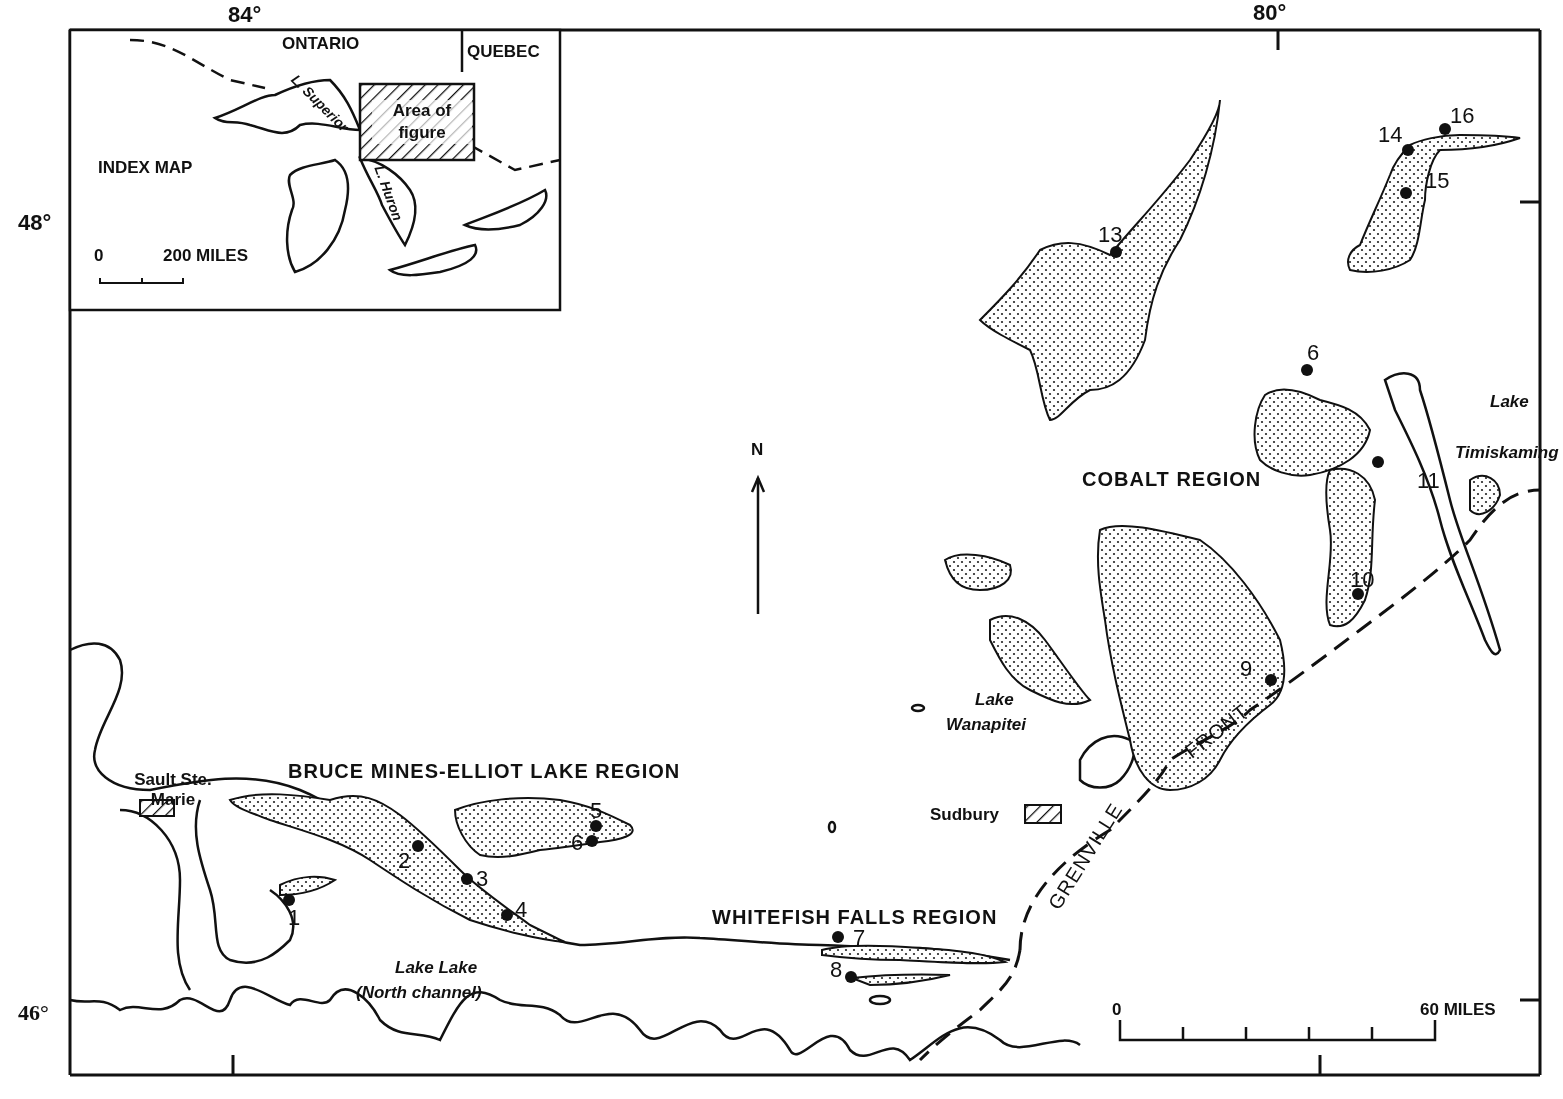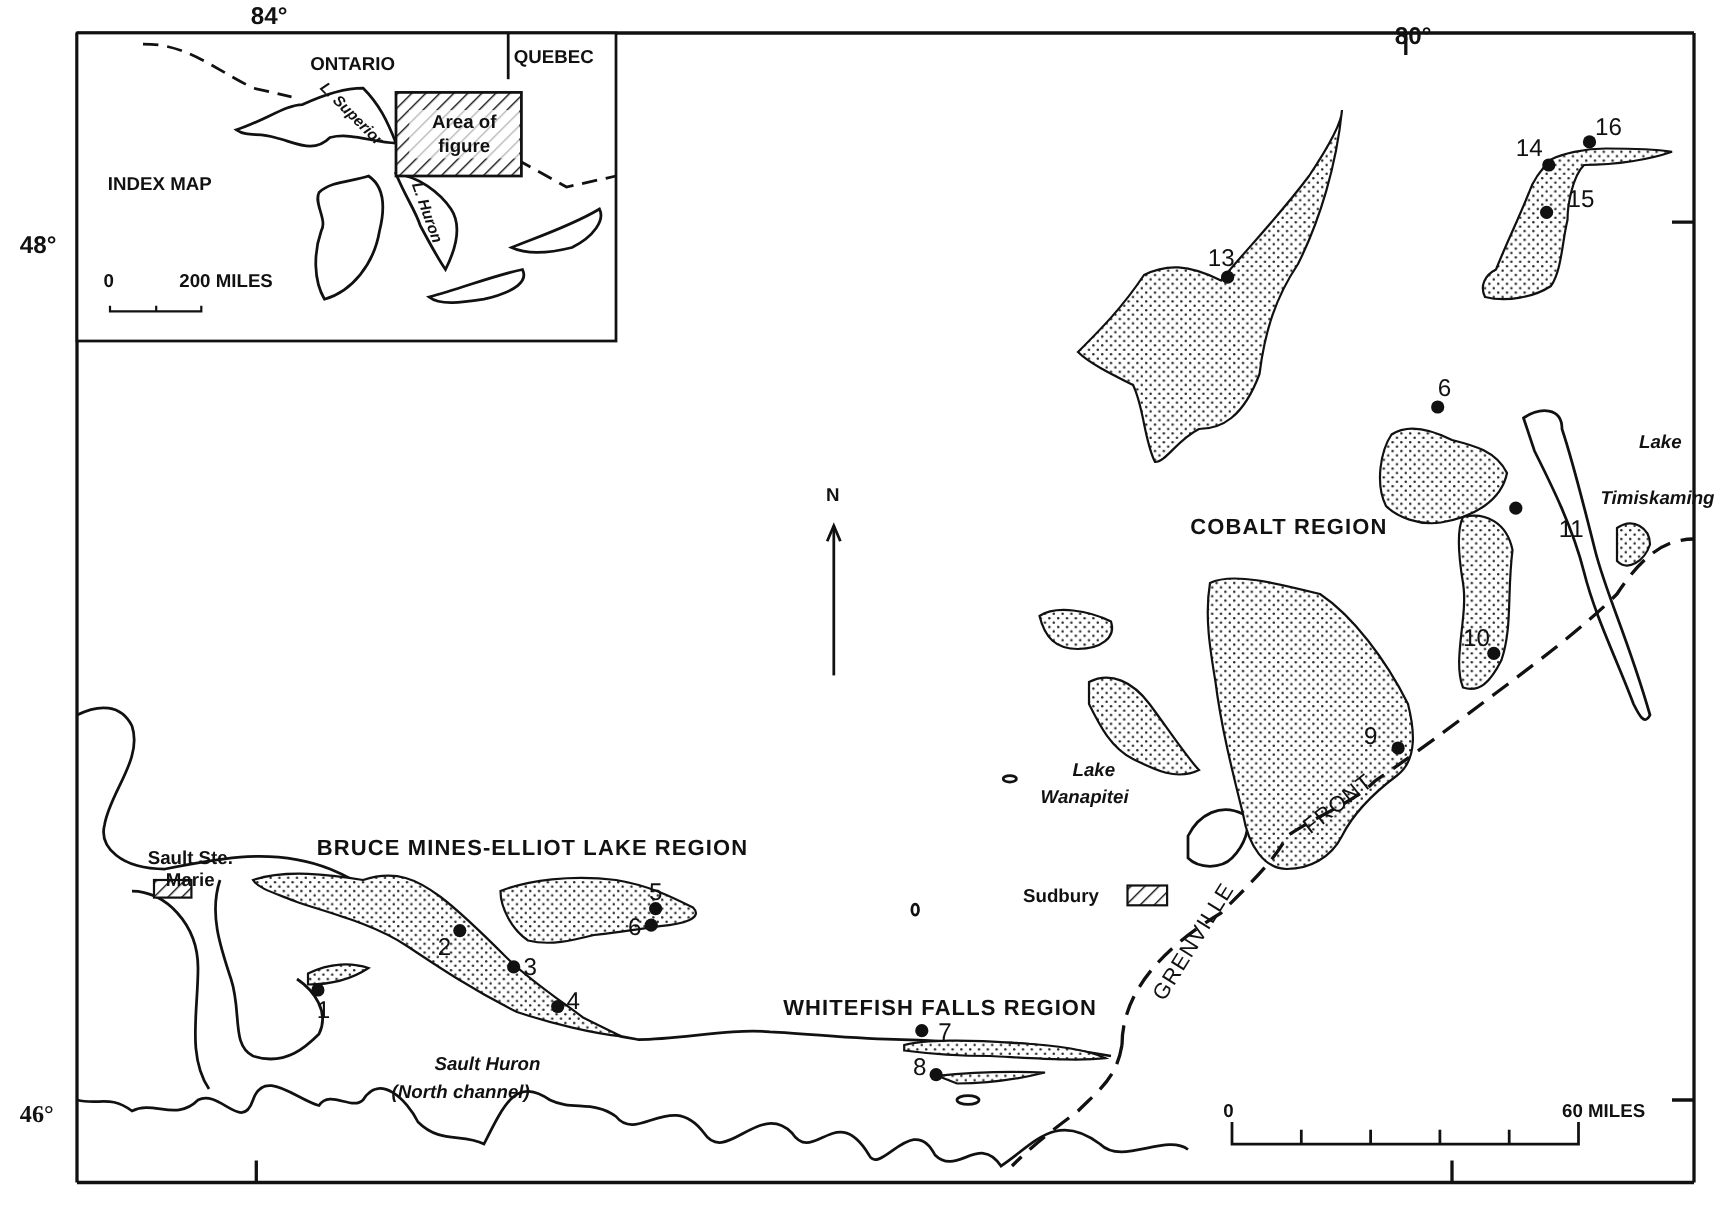--- a/index.html
+++ b/index.html
@@ -128,40 +128,40 @@
     <circle cx="1378" cy="462" r="6"></circle>
     <circle cx="1307" cy="370" r="6"></circle>
     <circle cx="1116" cy="252" r="6"></circle>
     <circle cx="1408" cy="150" r="6"></circle>
     <circle cx="1406" cy="193" r="6"></circle>
     <circle cx="1445" cy="129" r="6"></circle>
   </g>
 </svg>
 
 <div class="lbl coord" style="left:228px;top:2px;">84°</div>
-<div class="lbl coord" style="left:1253px;top:20px;margin-left:15px;">80°</div>
+<div class="lbl coord" style="left:1253px;top:0;">80°</div>
 <div class="lbl coord" style="left:18px;top:210px;">48°</div>
 <div class="lbl coord" style="left:18px;top:1000px;font-family:Liberation Serif, serif;">46°</div>
 
-<div class="lbl small" style="left:282px;top:49px;">ONTARIO</div>
+<div class="lbl small" style="left:282px;top:34px;">ONTARIO</div>
 <div class="lbl small" style="left:467px;top:42px;">QUEBEC</div>
 <div class="lbl small" style="left:98px;top:158px;">INDEX MAP</div>
 <div class="lbl small it" style="left:283px;top:95px;transform:rotate(45deg);font-size:14px;">L. Superior</div>
 <div class="lbl small it" style="left:360px;top:185px;transform:rotate(70deg);font-size:14px;">L. Huron</div>
 <div class="lbl small" style="left:372px;top:100px;width:100px;white-space:normal;text-align:center;line-height:22px;background:rgba(255,255,255,0.7);">Area of figure</div>
 <div class="lbl small" style="left:94px;top:246px;">0</div>
 <div class="lbl small" style="left:163px;top:246px;">200 MILES</div>
 
 <div class="lbl region" style="left:288px;top:760px;">BRUCE MINES-ELLIOT LAKE REGION</div>
 <div class="lbl region" style="left:712px;top:906px;">WHITEFISH FALLS REGION</div>
 <div class="lbl region" style="left:1082px;top:468px;">COBALT REGION</div>
 
 <div class="lbl small" style="left:118px;top:770px;width:110px;white-space:normal;line-height:20px;text-align:center;">Sault Ste. Marie</div>
 <div class="lbl small" style="left:930px;top:805px;">Sudbury</div>
-<div class="lbl small it" style="left:395px;top:958px;">Sault Huron</div>
+<div class="lbl small it" style="left:395px;top:958px;">Lake Lake</div>
 <div class="lbl small it" style="left:356px;top:983px;">(North channel)</div>
 <div class="lbl small it" style="left:975px;top:690px;">Lake</div>
 <div class="lbl small it" style="left:946px;top:715px;">Wanapitei</div>
 <div class="lbl small it" style="left:1490px;top:392px;">Lake</div>
 <div class="lbl small it" style="left:1455px;top:415px;margin-top:28px;">Timiskaming</div>
 
 <div class="lbl region" style="left:1025px;top:845px;transform:rotate(-58deg);font-weight:normal;">GRENVILLE</div>
 <div class="lbl region" style="left:1180px;top:720px;transform:rotate(-38deg);font-weight:normal;">FRONT</div>
 
 <div class="lbl small" style="left:751px;top:440px;">N</div>
@@ -171,19 +171,19 @@
 
 <div class="lbl num" style="left:288px;top:905px;">1</div>
 <div class="lbl num" style="left:398px;top:848px;">2</div>
 <div class="lbl num" style="left:476px;top:866px;">3</div>
 <div class="lbl num" style="left:515px;top:897px;">4</div>
 <div class="lbl num" style="left:590px;top:798px;">5</div>
 <div class="lbl num" style="left:571px;top:830px;">6</div>
 <div class="lbl num" style="left:853px;top:925px;">7</div>
 <div class="lbl num" style="left:830px;top:957px;">8</div>
 <div class="lbl num" style="left:1240px;top:656px;">9</div>
-<div class="lbl num" style="left:1330px;top:567px;">10</div>
+<div class="lbl num" style="left:1330px;top:567px;padding-left:20px;">10</div>
 <div class="lbl num" style="left:1417px;top:468px;">11</div>
 <div class="lbl num" style="left:1307px;top:340px;">6</div>
 <div class="lbl num" style="left:1098px;top:222px;">13</div>
 <div class="lbl num" style="left:1378px;top:122px;">14</div>
 <div class="lbl num" style="left:1425px;top:168px;">15</div>
 <div class="lbl num" style="left:1450px;top:103px;">16</div>
 
 </body></html>

